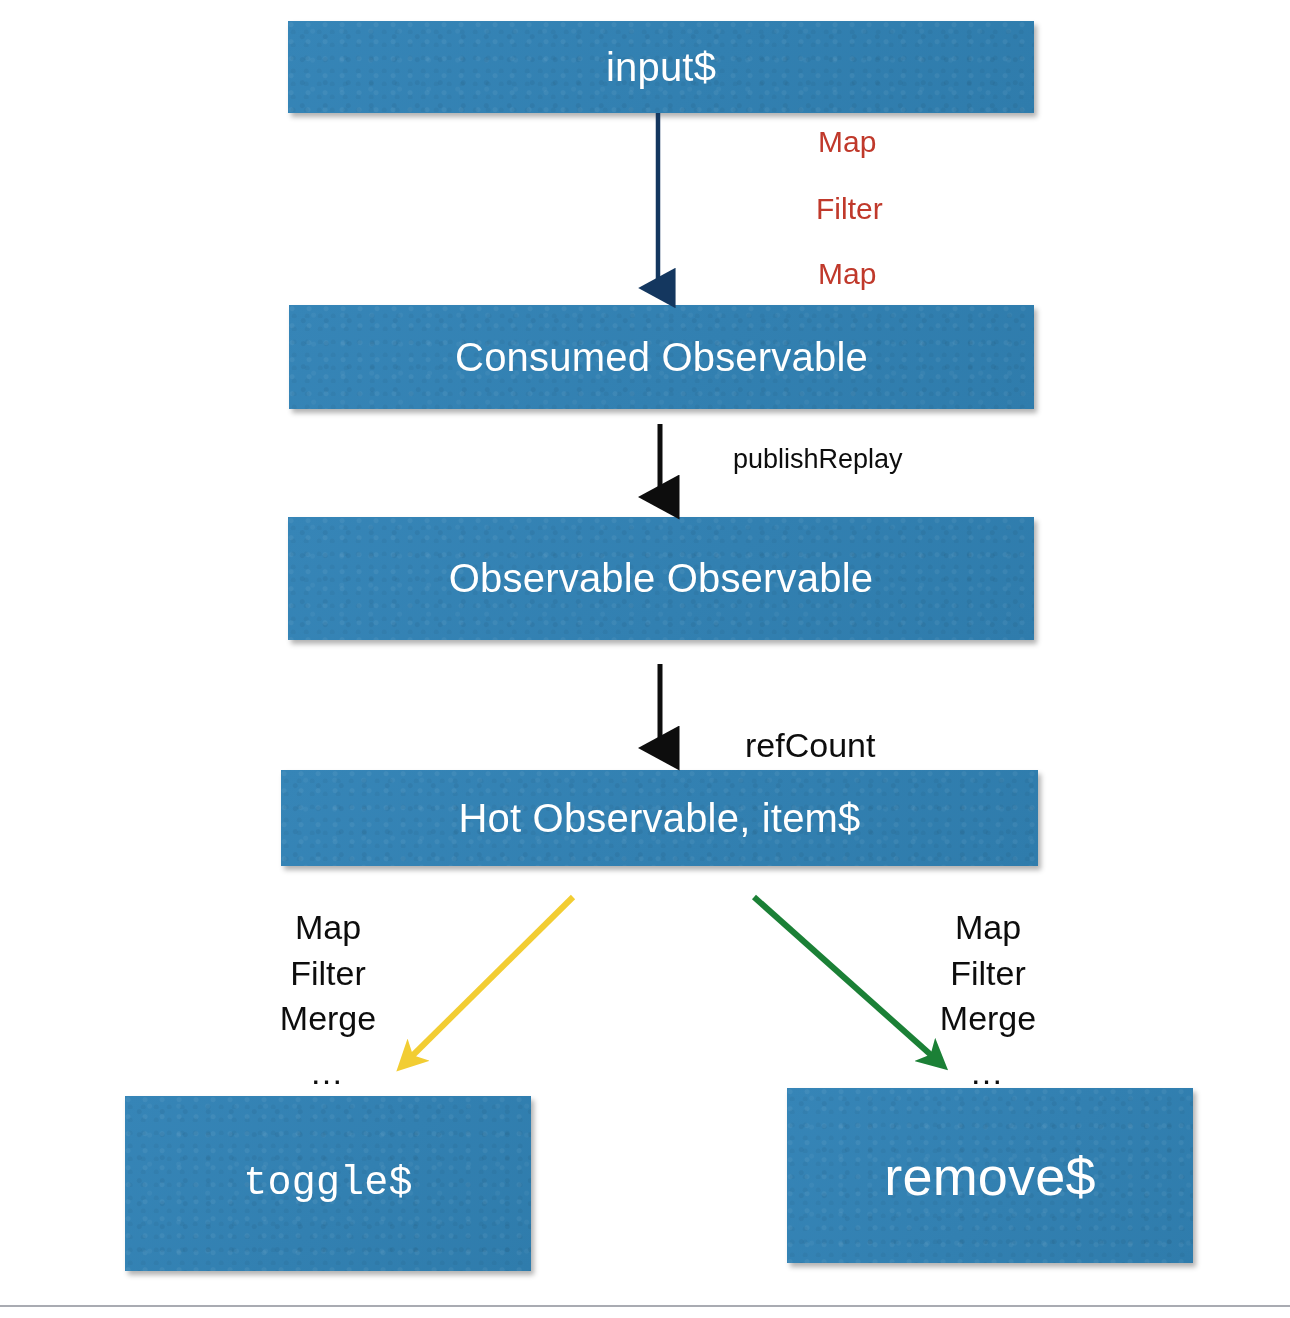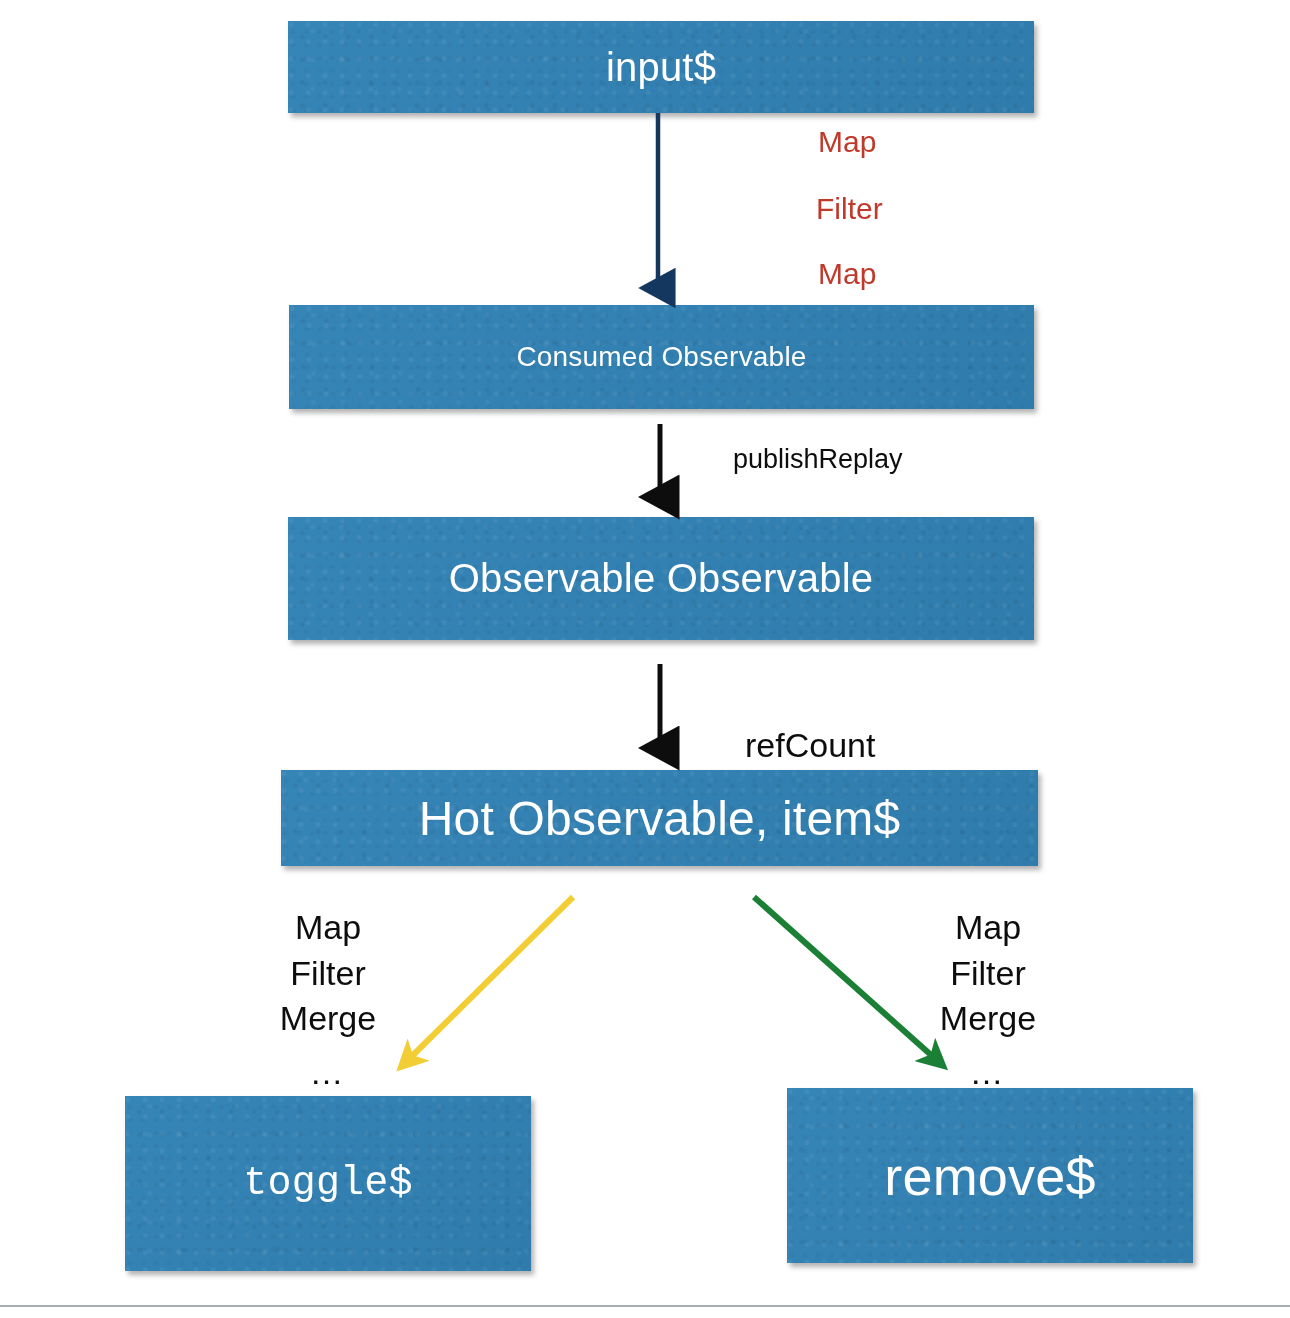--- a/index.html
+++ b/index.html
@@ -35,23 +35,23 @@
     justify-content: center;
     color: #ffffff;
     font-weight: 400;
     letter-spacing: 0.2px;
     text-shadow: 0 0 1px rgba(0,0,0,0.10);
     -webkit-font-smoothing: antialiased;
   }
   .node span { display: block; }
 
   #node-input        { left: 288px; top: 21px;   width: 746px; height: 92px;  font-size: 40px; }
-  #node-consumed     { left: 289px; top: 305px;  width: 745px; height: 104px; font-size: 28px; }
+  #node-consumed     { left: 289px; top: 305px;  width: 745px; height: 104px; font-size: 40px; }
   #node-connectable  { left: 288px; top: 517px;  width: 746px; height: 123px; font-size: 40px; }
-  #node-hot          { left: 281px; top: 770px;  width: 757px; height: 96px;  font-size: 48px; }
+  #node-hot          { left: 281px; top: 770px;  width: 757px; height: 96px;  font-size: 40px; }
   #node-toggle       { left: 125px; top: 1096px; width: 406px; height: 175px; font-size: 40px; font-family: Liberation Mono, monospace; }
   #node-remove       { left: 787px; top: 1088px; width: 406px; height: 175px; font-size: 54px; }
 
   
   #arrows {
     position: absolute;
     left: 0; top: 0;
     width: 1290px; height: 1318px;
     pointer-events: none;
   }

